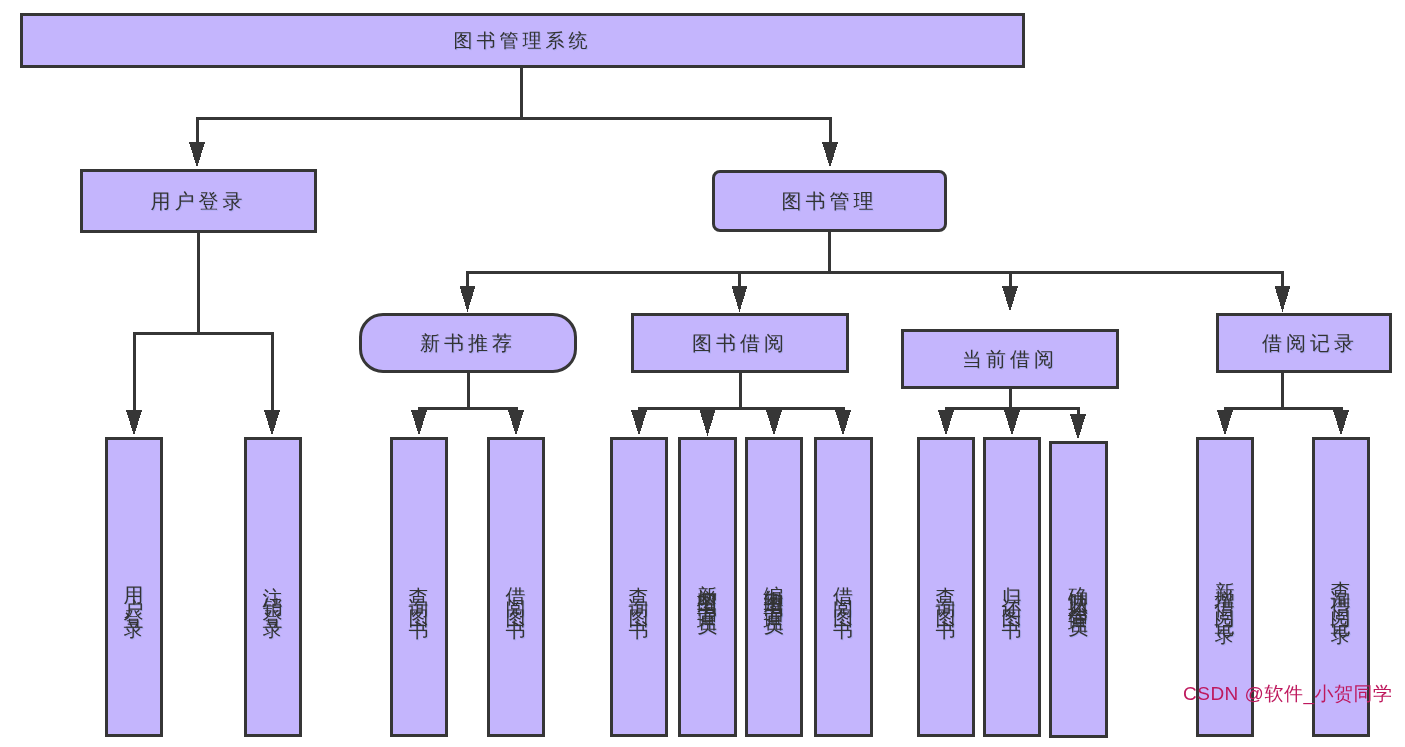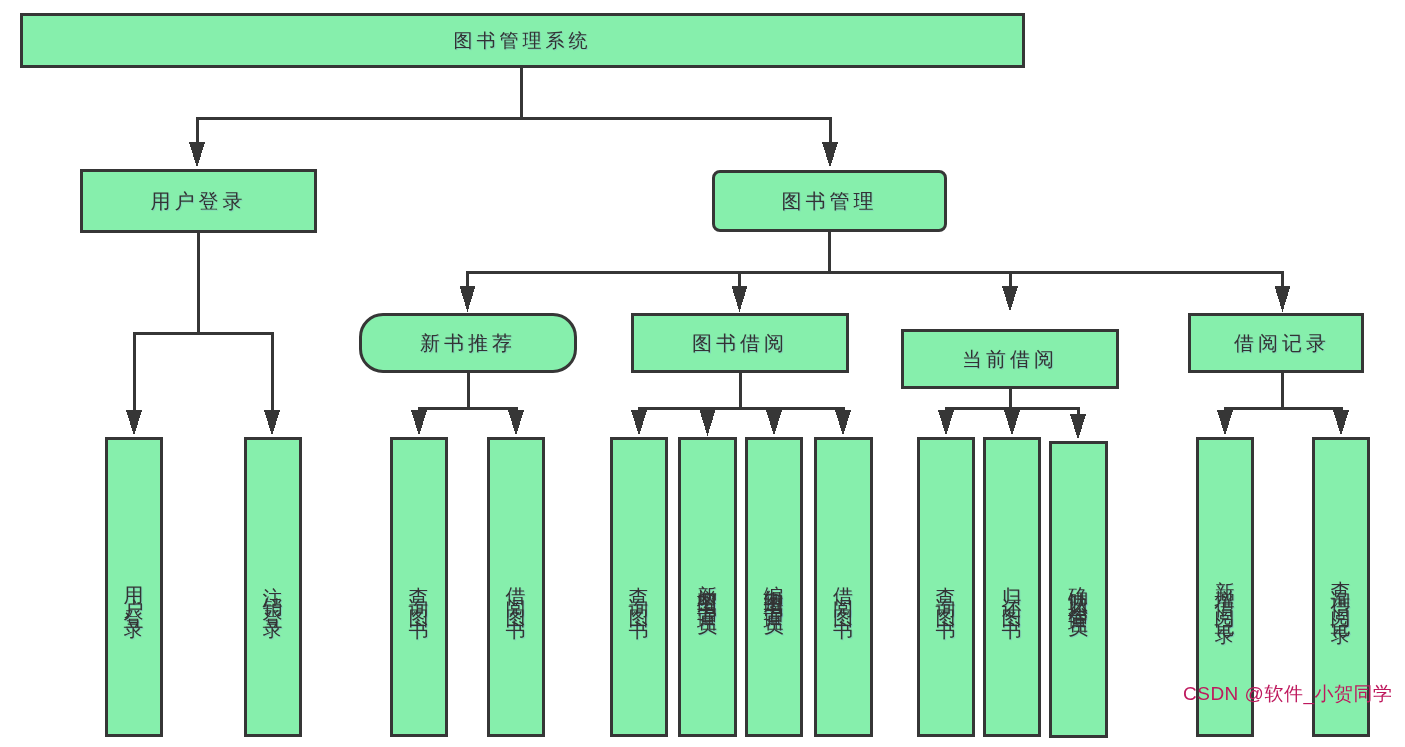--- a/index.html
+++ b/index.html
@@ -2,21 +2,21 @@
 <html><head>
 <meta charset="utf-8">
 <style>
   html,body{margin:0;padding:0;background:#ffffff;}
   .canvas{
     position:relative;width:1405px;height:747px;background:#ffffff;
     overflow:hidden;font-family:"Liberation Sans",sans-serif;
   }
   .connectors{position:absolute;left:0;top:0;z-index:1;}
   .node{
-    position:absolute;z-index:2;background:#86efac;
+    position:absolute;z-index:2;background:#c4b5fd;
     border:3px solid #363636;box-sizing:border-box;
     display:flex;align-items:center;justify-content:center;
     color:#333333;
   }
   .h-label{font-size:20px;letter-spacing:4px;white-space:nowrap;
     text-shadow:1px 1px 0 rgba(110,145,212,0.28);}
   .root-label{font-size:19px;}
   .v-node{writing-mode:vertical-rl;text-orientation:mixed;}
   .v-label{font-size:20px;line-height:1;text-shadow:1px 1px 0 rgba(110,145,212,0.28);}
   .ls4{letter-spacing:11px;padding-top:11px;}
@@ -107,21 +107,21 @@
 
   <div class="node" style="left:359px;top:313px;width:218px;height:60px;border-radius:24px;">
     <span class="h-label">新书推荐</span>
   </div>
   <div class="node" style="left:631px;top:313px;width:218px;height:60px;text-align:center;">
     <span class="h-label">图书借阅</span>
   </div>
   <div class="node" style="left:901px;top:329px;width:218px;height:60px;">
     <span class="h-label">当前借阅</span>
   </div>
-  <div class="node" style="left:1188px;top:313px;width:176px;height:60px;padding-left:12px;">
+  <div class="node" style="left:1216px;top:313px;width:176px;height:60px;padding-left:12px;">
     <span class="h-label">借阅记录</span>
   </div>
 
   <div class="node v-node" style="left:105px;top:437px;width:58px;height:300px;">
     <span class="v-label ls4">用户登录</span>
   </div>
   <div class="node v-node" style="left:244px;top:437px;width:58px;height:300px;">
     <span class="v-label ls4">注销登录</span>
   </div>
 

